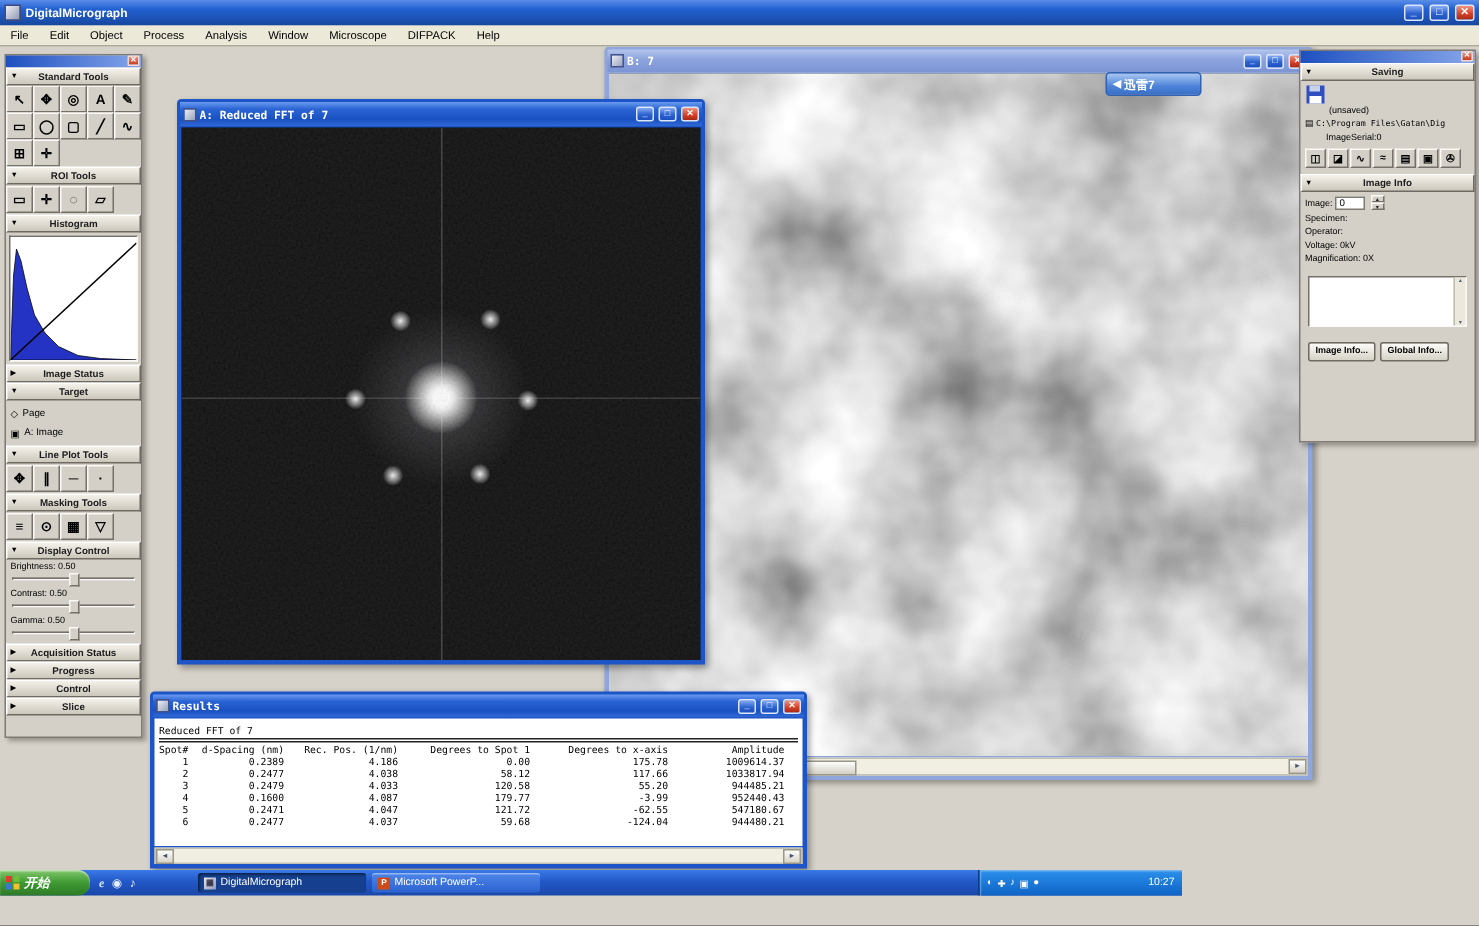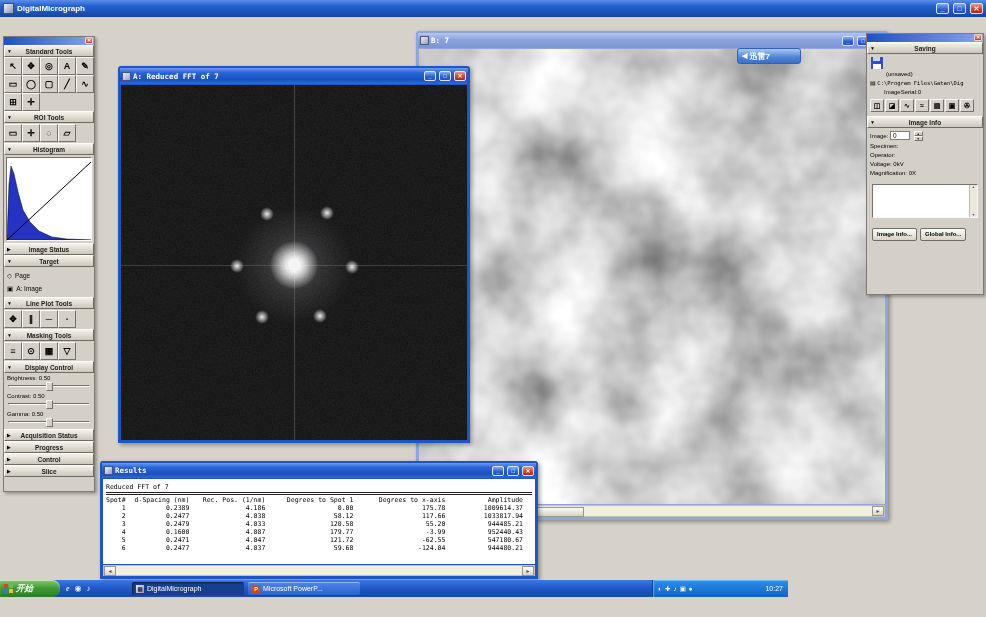--- a/index.html
+++ b/index.html
@@ -29,21 +29,21 @@
   .wicon{width:9px;height:9px;background:linear-gradient(135deg,#eef0f6,#98a0bc);border:1px solid #43538a;flex:none}
   .tb-inactive{background:linear-gradient(180deg,#b5c5ec 0%,#8ba3de 45%,#7e95d4 100%)}
   .hscroll{position:absolute;left:3px;right:3px;bottom:3px;height:12px;background:#f1efe2;border:1px solid #c6c2b4;
     display:flex;align-items:center;justify-content:space-between}
   .sb-btn{width:12px;height:10px;background:linear-gradient(180deg,#fdfdfb,#d8d4c8);border:1px solid #9a9688;
     font-size:5px;line-height:9px;text-align:center;color:#44526e}
   .sb-thumb{position:absolute;left:14px;top:1px;width:150px;height:10px;background:linear-gradient(180deg,#fdfdfb,#d4d0c4);
     border:1px solid #9a9688}
 
   
-  #img-window{left:416px;top:31px;width:472px;height:489px;background:#8ea6dc;z-index:1}
+  #img-window{left:403px;top:31px;width:472px;height:489px;background:#8ea6dc;z-index:1}
   #img-window .content{position:absolute;left:3px;top:18px;right:3px;bottom:16px;overflow:hidden;background:#7d7d7d}
   
   #fft-window{left:118px;top:66px;width:352px;height:377px;z-index:3}
   #fft-window .tb{height:16px}
   #fft-content{position:absolute;left:3px;top:19px;right:3px;bottom:3px;background:#000;overflow:hidden}
   .axline-v{position:absolute;left:173px;top:0;width:1px;height:100%;background:#343434}
   .axline-h{position:absolute;left:0;top:180px;width:100%;height:1px;background:#2a2a2a}
   .glow1{position:absolute;left:113px;top:120px;width:120px;height:120px;border-radius:50%;
     background:radial-gradient(circle,rgba(205,205,215,.28) 0%,rgba(150,150,160,.12) 45%,rgba(0,0,0,0) 70%)}
   .glow2{position:absolute;left:149px;top:156px;width:48px;height:48px;border-radius:50%;
@@ -151,20 +151,31 @@
 <div id="screen">
 
   <div class="app-titlebar">
     <span class="app-icon"></span>
     <span class="app-title">DigitalMicrograph</span>
     <b class="wb">_</b>
     <b class="wb">□</b>
     <b class="wb close">✕</b>
   </div>
 
+  <div class="menubar">
+    <span class="menu-item">File</span>
+    <span class="menu-item">Edit</span>
+    <span class="menu-item">Object</span>
+    <span class="menu-item">Process</span>
+    <span class="menu-item">Analysis</span>
+    <span class="menu-item">Window</span>
+    <span class="menu-item">Microscope</span>
+    <span class="menu-item">DIFPACK</span>
+    <span class="menu-item">Help</span>
+  </div>
 
   <div class="win" id="img-window">
     <div class="tb tb-inactive">
       <span class="wicon"></span>
       <span class="ttl">B: 7</span>
       <b class="wb sm">_</b>
       <b class="wb sm">□</b>
       <b class="wb sm close">✕</b>
     </div>
     <div class="content">

